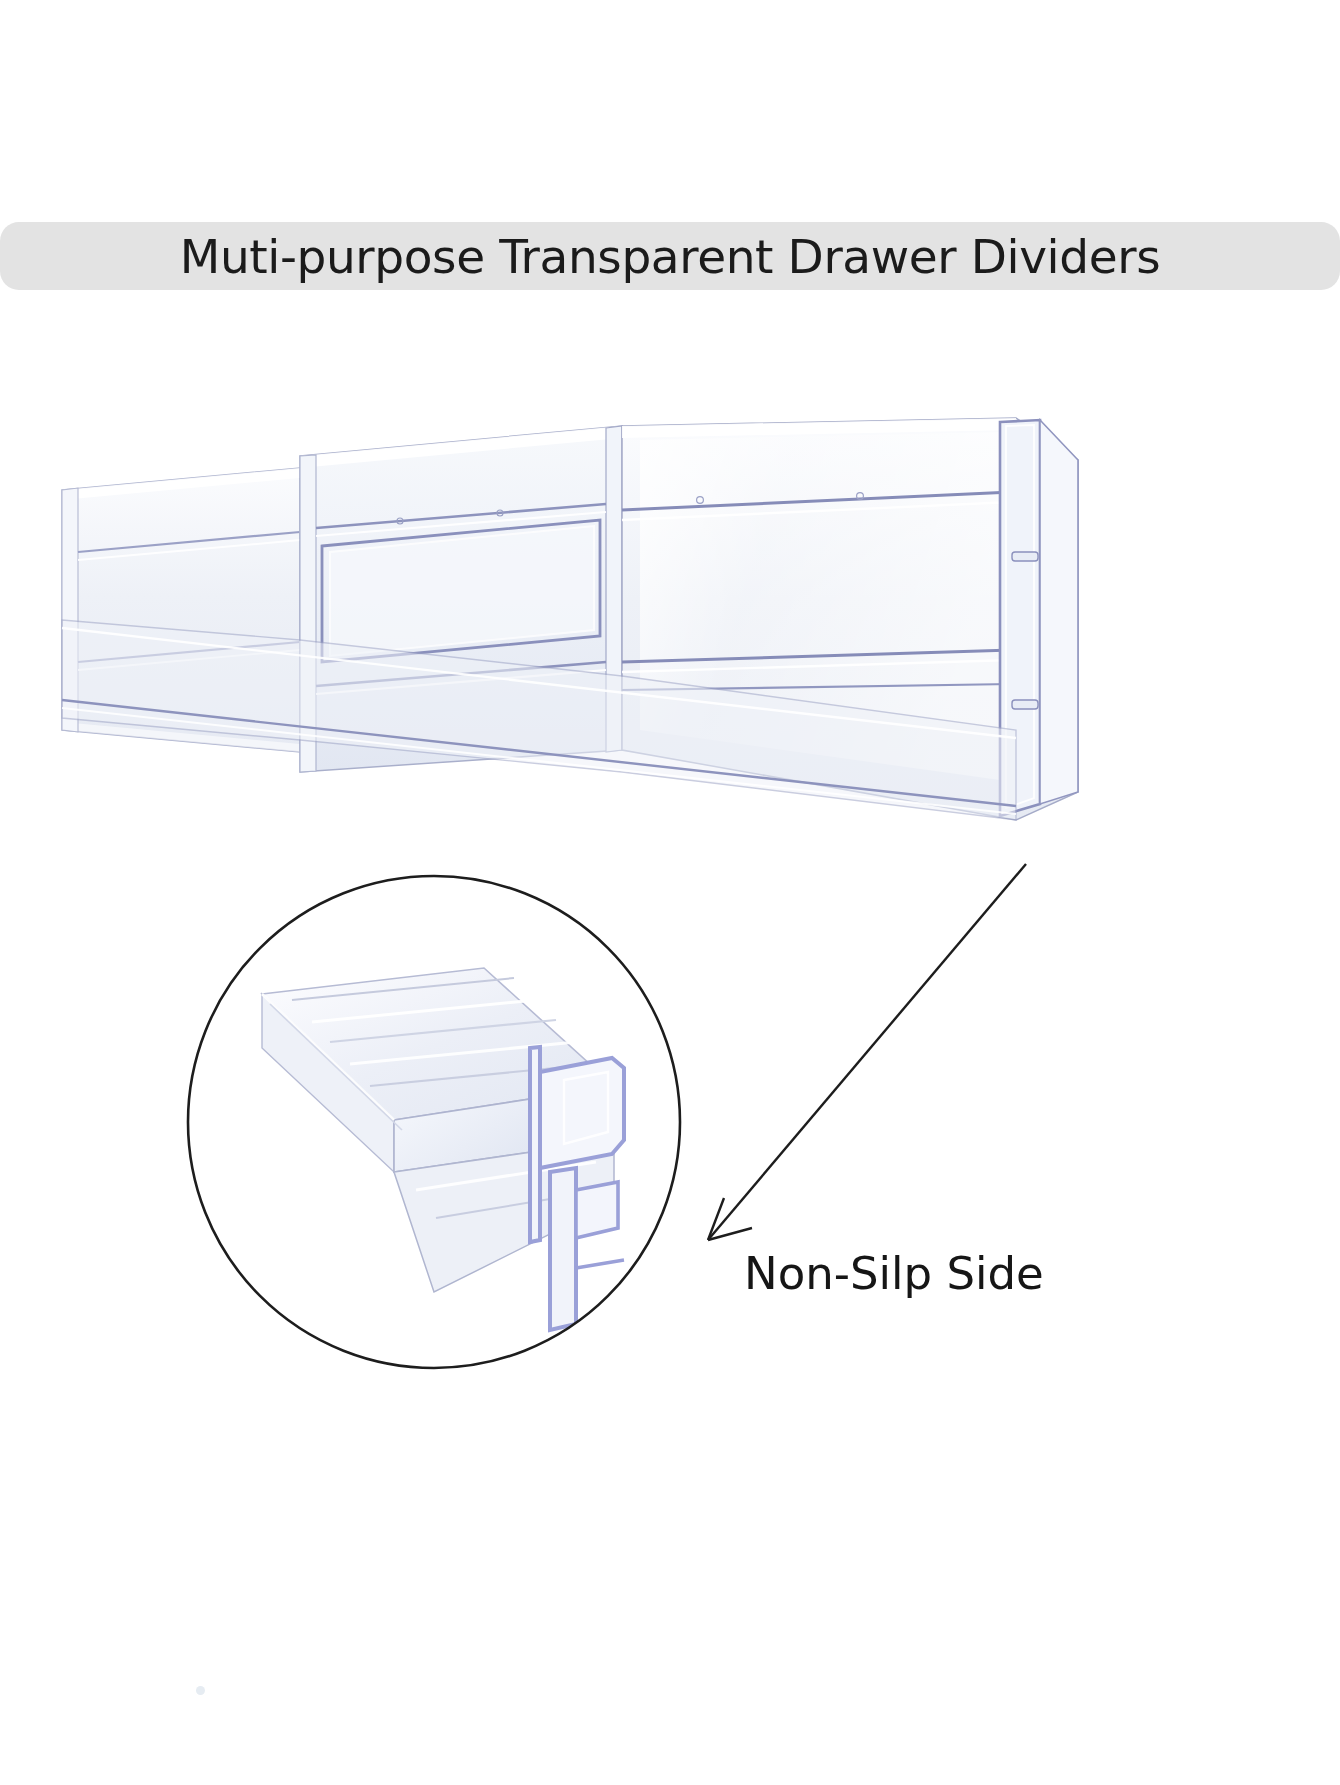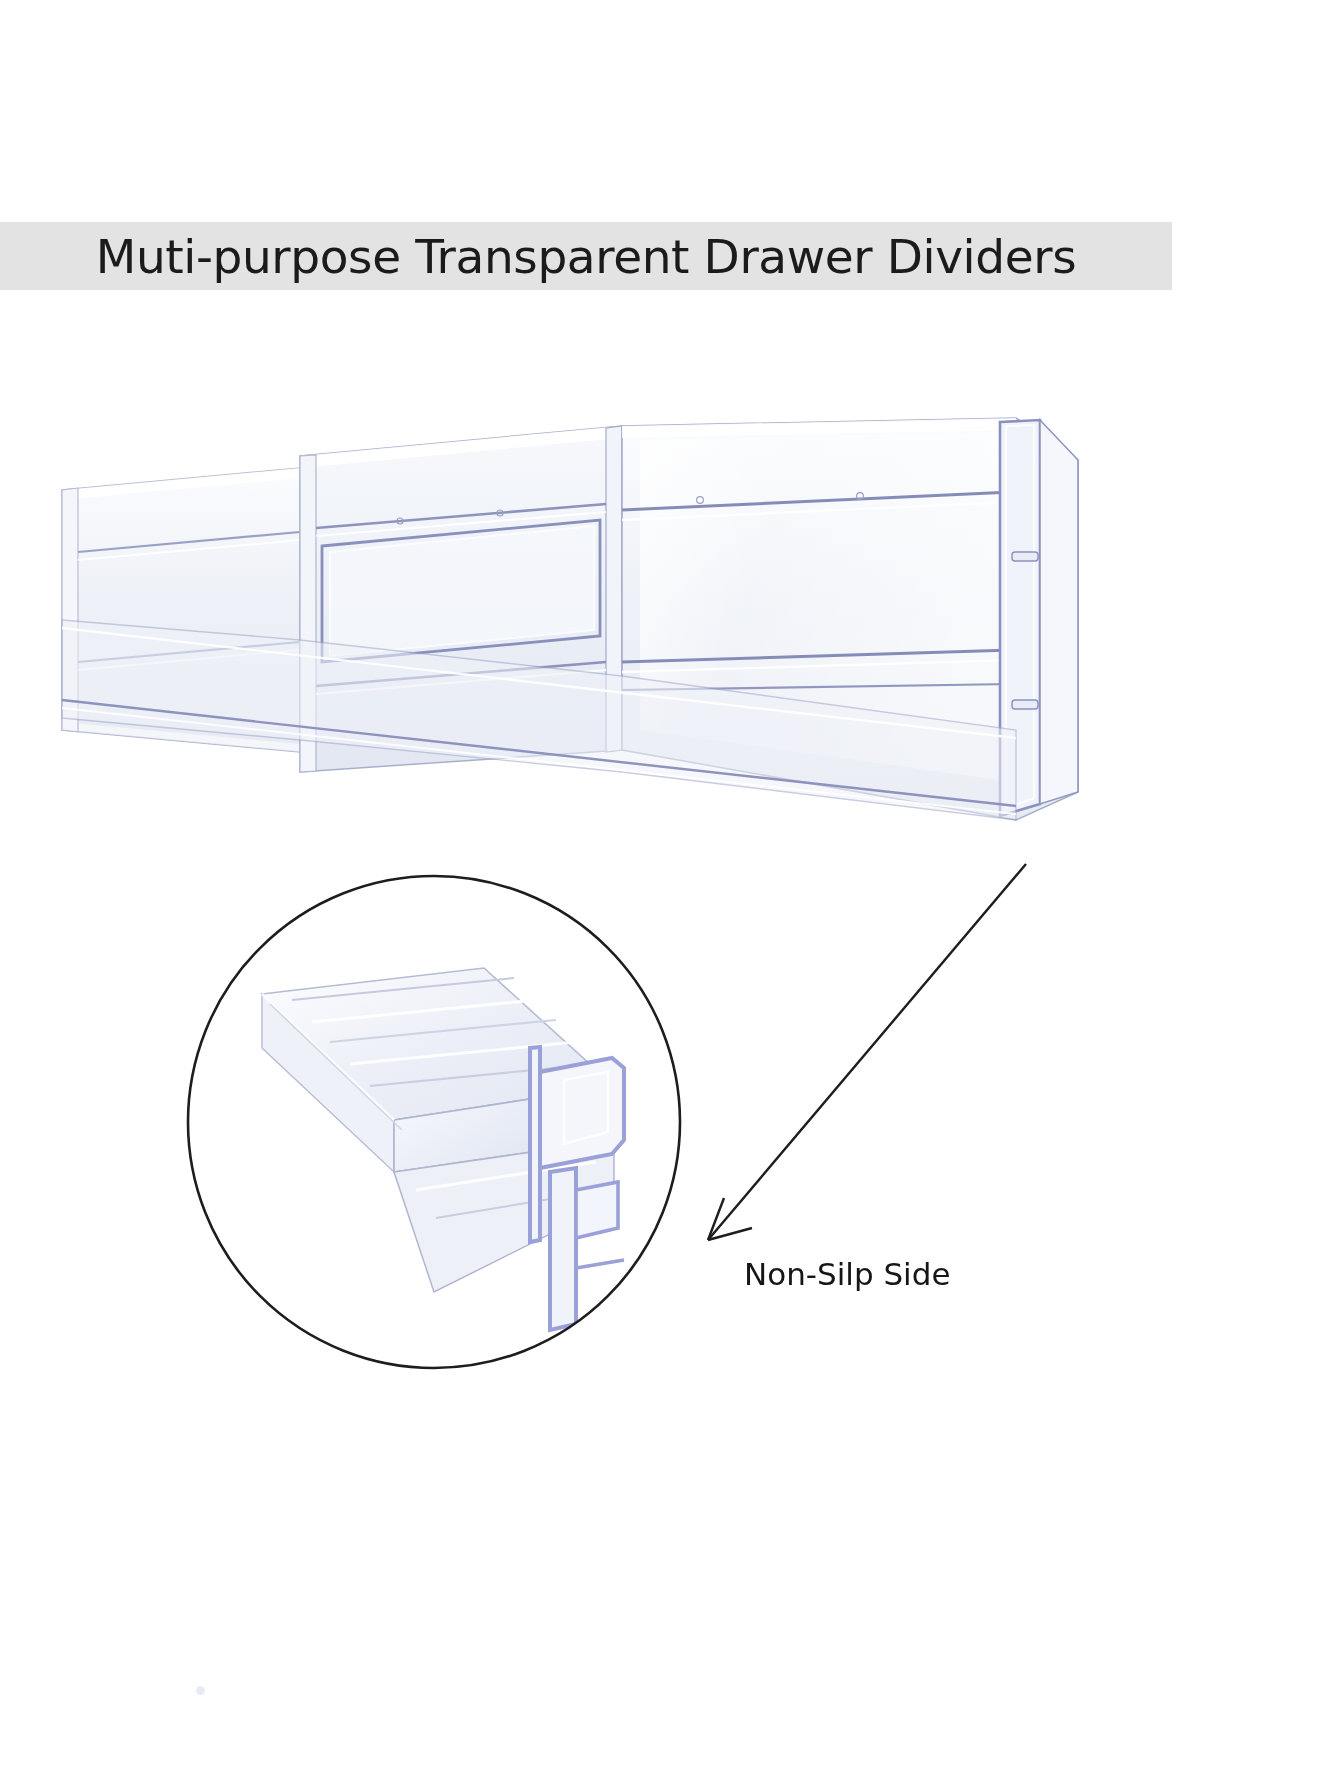--- a/index.html
+++ b/index.html
@@ -17,26 +17,27 @@
     width: 1340px;
     height: 1785px;
     background: #ffffff;
   }
 
   
   .title-banner {
     position: absolute;
     left: 0;
     top: 222px;
-    width: 1172px;
+    width: 1340px;
     height: 68px;
     background: #e3e3e3;
     display: flex;
     align-items: center;
     justify-content: center;
+    border-radius: 19px;
   }
   .title-text {
     font-family: "DejaVu Sans", sans-serif;
     font-size: 47px;
     font-weight: 400;
     letter-spacing: -0.4px;
     color: #1b1b1b;
     white-space: nowrap;
     line-height: 1;
   }
@@ -75,21 +76,21 @@
   
   .caption {
     position: absolute;
     left: 744px;
     top: 1238px;
     width: 520px;
   }
   .caption-line {
     font-family: "DejaVu Sans", sans-serif;
     font-weight: 400;
-    font-size: 31px;
+    font-size: 45px;
     line-height: 72px;
     color: #161616;
     white-space: nowrap;
   }
   .caption-line.l2 { margin-left: -66px; }
 
   
   .speck {
     position: absolute;
     left: 196px;

